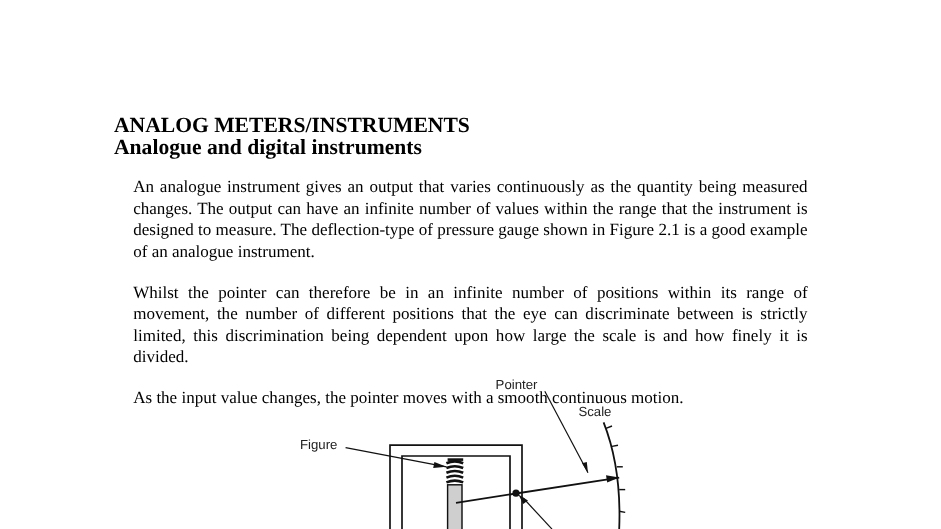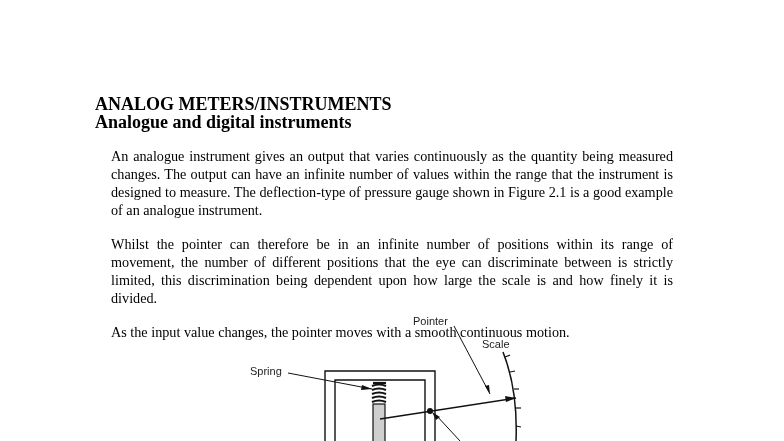--- a/index.html
+++ b/index.html
@@ -72,16 +72,16 @@
         <line x1="288" y1="373" x2="372" y2="389"></line>
         <line x1="436" y1="415" x2="460" y2="441"></line>
       </g>
       <polygon points="490,394 485,386 489,385" fill="#111"></polygon>
       <polygon points="372,389 362,385 361,390" fill="#111"></polygon>
       <polygon points="432,412 436,420 440,417" fill="#111"></polygon>
     </svg>
 
     <span class="fig-label" style="left:413px; top:315px;">Pointer</span>
     <span class="fig-label" style="left:482px; top:338px;">Scale</span>
-    <span class="fig-label" style="left:250px; top:365px;">Spring</span>
+    <span class="fig-label" style="left:250px; top:365px;">Figure</span>
   </div>
 
 </div>
 
 </body></html>

